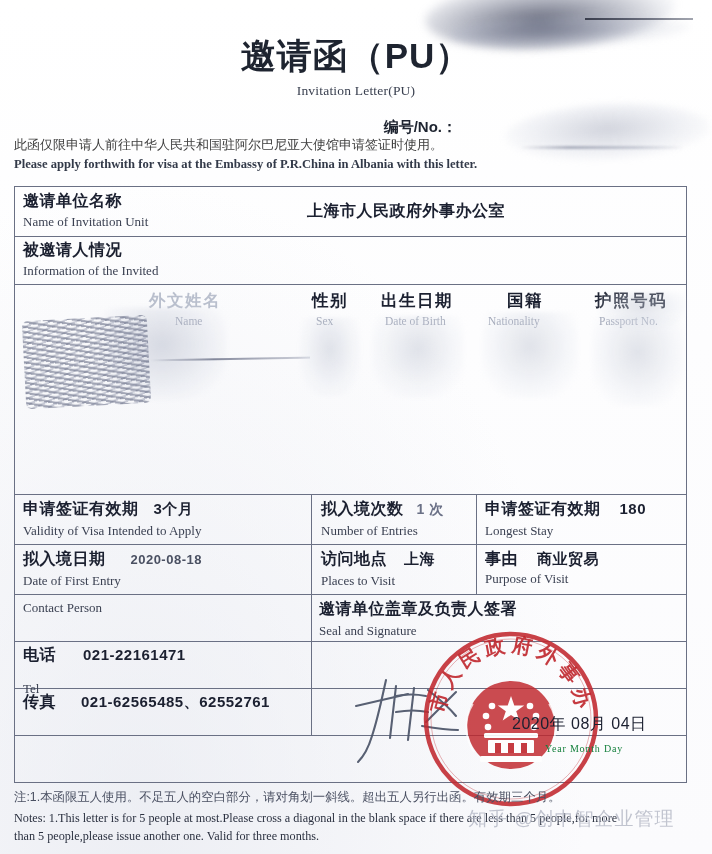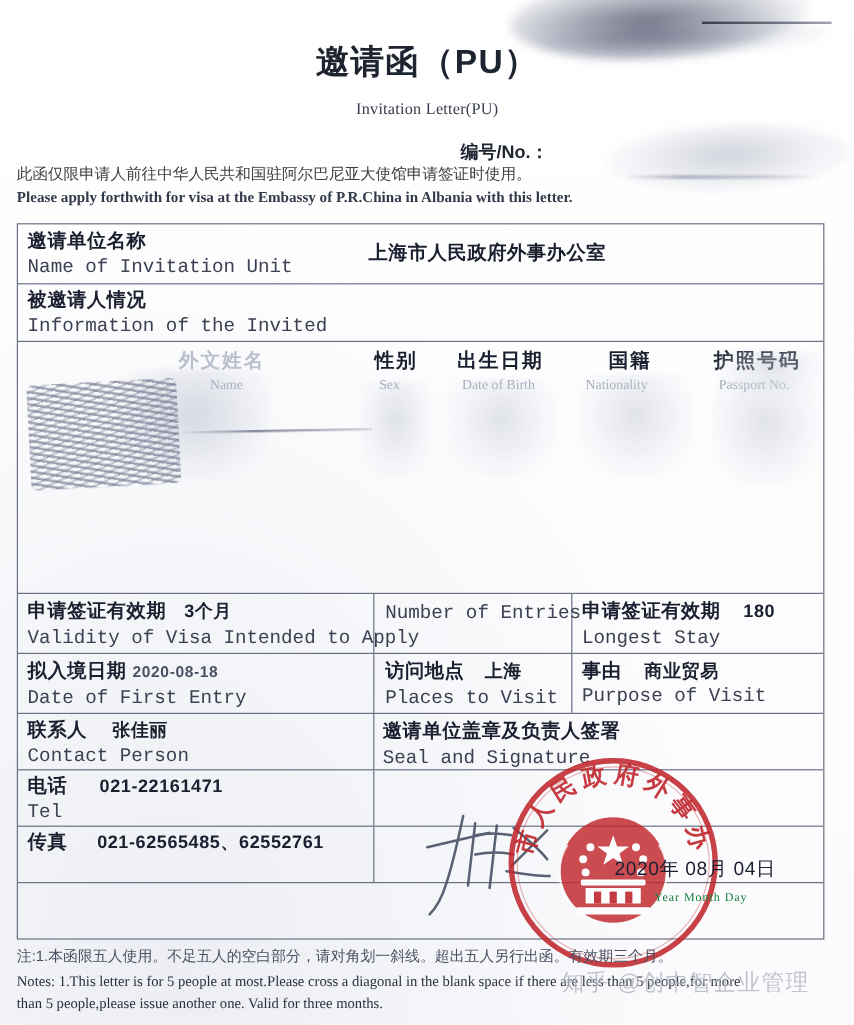--- a/index.html
+++ b/index.html
@@ -40,21 +40,21 @@
     left: 0; right: 0; top: 0;
     height: 180px;
   }
   .title-cn {
     position: absolute;
     left: 0; right: 0;
     top: 33px;
     text-align: center;
     font-family: "Liberation Sans", sans-serif;
     font-weight: bold;
-    font-size: 28px;
+    font-size: 35px;
     letter-spacing: 1px;
     color: #1e2430;
   }
   .title-en {
     position: absolute;
     left: 0; right: 0;
     top: 83px;
     text-align: center;
     font-size: 13.5px;
     color: #3a4050;
@@ -166,22 +166,22 @@
   }
   .lab-cn {
     font-family: "Liberation Sans", sans-serif;
     font-weight: bold;
     font-size: 16px;
     color: #1b2030;
     letter-spacing: .5px;
     white-space: nowrap;
   }
   .lab-en {
-    font-family: Liberation Mono, monospace;
-    font-size: 16px;
+    font-family: Liberation Serif, serif;
+    font-size: 13px;
     color: #3b4152;
     white-space: nowrap;
   }
   .val {
     font-family: "Liberation Sans", sans-serif;
     font-size: 15px;
     color: #1b2030;
     white-space: nowrap;
   }
   .val-thin {
@@ -382,40 +382,44 @@
 
       <div class="cell" style="left:8px; top:4px;">
         <div class="lab-cn">
           <span>申请签证有效期</span>
           <span class="val" style="margin-left:10px;">3个月</span>
         </div>
         <div class="lab-en" style="margin-top:3px;">Validity of Visa Intended to Apply</div>
       </div>
 
       <div class="cell" style="left:306px; top:4px;">
+        <div class="lab-cn">
+          <span>拟入境次数</span>
+          <span class="val-thin" style="margin-left:8px; color:#6a7086;">1 次</span>
+        </div>
         <div class="lab-en" style="margin-top:3px;">Number of Entries</div>
       </div>
 
       <div class="cell" style="left:470px; top:4px;">
         <div class="lab-cn">
           <span>申请签证有效期</span>
           <span class="val" style="margin-left:14px;">180</span>
         </div>
         <div class="lab-en" style="margin-top:3px;">Longest Stay</div>
       </div>
     </div>
 
     <div class="row" style="top:358px; height:50px;">
       <div class="vline" style="left:296px;"></div>
       <div class="vline" style="left:461px;"></div>
 
       <div class="cell" style="left:8px; top:4px;">
         <div class="lab-cn">
           <span>拟入境日期</span>
-          <span class="val-thin" style="margin-left:0; font-size:13px; color:#4a5062;">2020-08-18</span>
+          <span class="val-thin" style="margin-left:20px; font-size:13px; color:#4a5062;">2020-08-18</span>
         </div>
         <div class="lab-en" style="margin-top:3px;">Date of First Entry</div>
       </div>
 
       <div class="cell" style="left:306px; top:4px;">
         <div class="lab-cn">
           <span>访问地点</span>
           <span class="val" style="margin-left:12px;">上海</span>
         </div>
         <div class="lab-en" style="margin-top:3px;">Places to Visit</div>
@@ -426,36 +430,32 @@
           <span>事由</span>
           <span class="val" style="margin-left:14px;">商业贸易</span>
         </div>
         <div class="lab-en" style="margin-top:1px;">Purpose of Visit</div>
       </div>
     </div>
 
     <div class="row" style="top:408px; height:47px;">
       <div class="vline" style="left:296px;"></div>
       <div class="cell" style="left:8px; top:3px;">
-        <div class="lab-cn">
-          <span>联系人</span>
-          <span class="val" style="margin-left:16px;">张佳丽</span>
-        </div>
         <div class="lab-en" style="margin-top:2px;">Contact Person</div>
       </div>
     </div>
 
     <div class="row" style="top:455px; height:47px;">
       <div class="vline" style="left:296px;"></div>
       <div class="cell" style="left:8px; top:3px;">
         <div class="lab-cn">
           <span>电话</span>
           <span class="val" style="margin-left:22px;">021-22161471</span>
         </div>
-        <div class="lab-en" style="margin-top:2px;">Tel</div>
+        <div class="lab-en" style="margin-top:15px;">Tel</div>
       </div>
     </div>
 
     <div class="row" style="top:502px; height:47px;">
       <div class="vline" style="left:296px;"></div>
       <div class="cell" style="left:8px; top:3px;">
         <div class="lab-cn">
           <span>传真</span>
           <span class="val" style="margin-left:20px;">021-62565485、62552761</span>
         </div>

